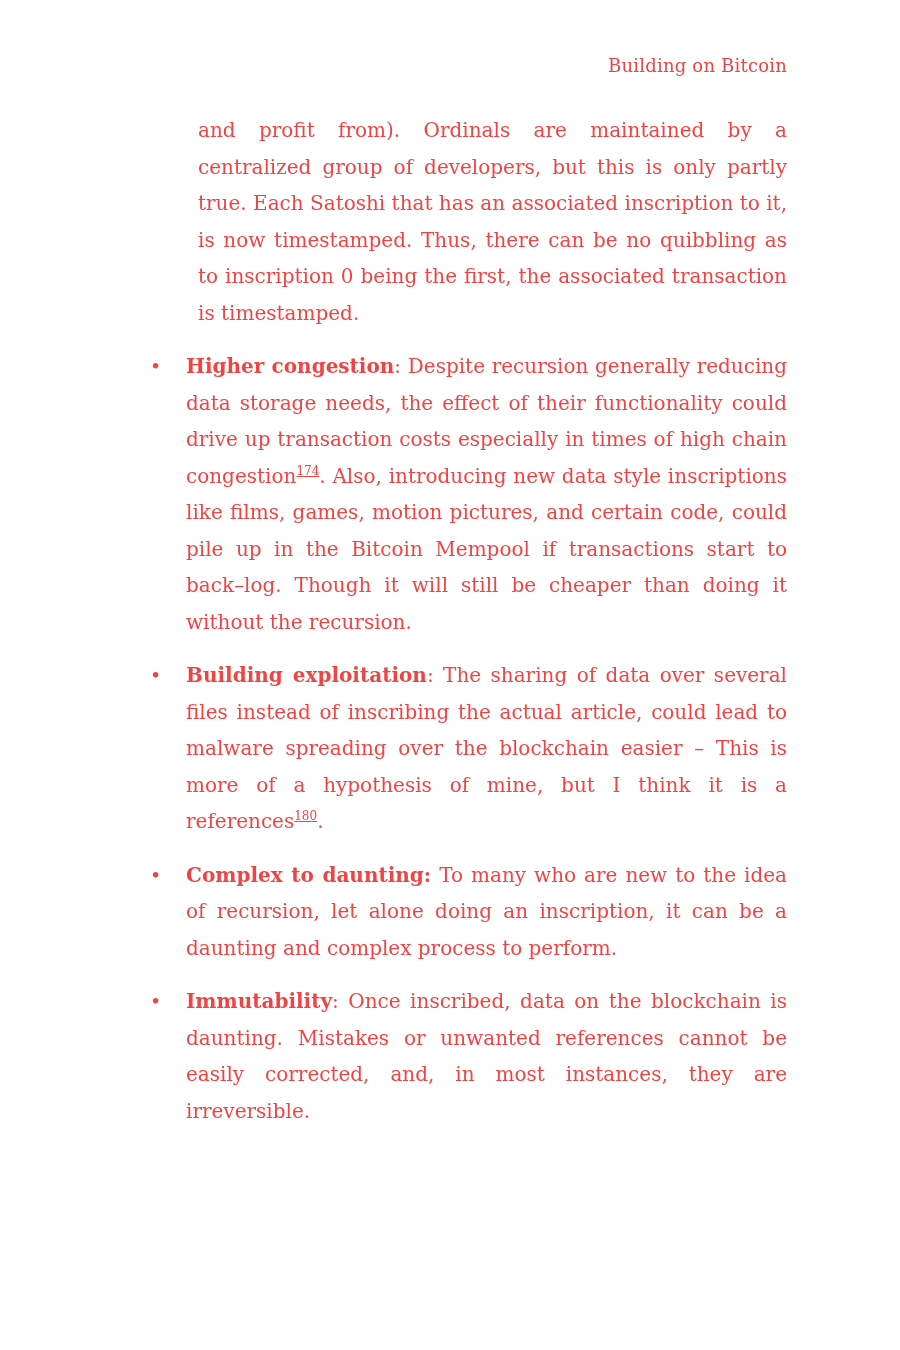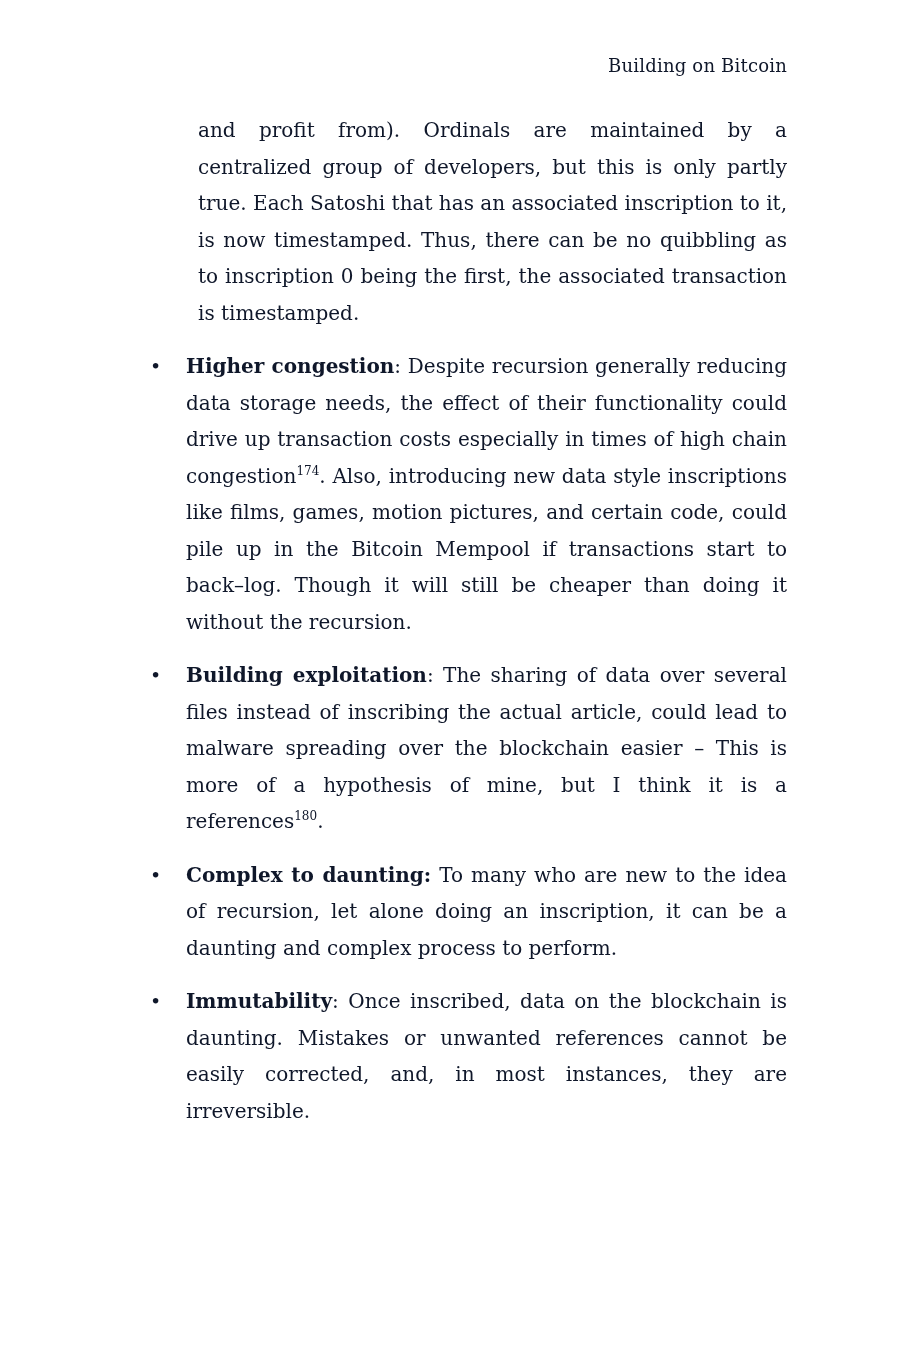--- a/index.html
+++ b/index.html
@@ -5,21 +5,21 @@
   html, body {
     margin: 0;
     padding: 0;
     background: #ffffff;
   }
   .page {
     position: relative;
     width: 900px;
     height: 1178px;
     background: #ffffff;
-    color: #0f172a;
+    color: #ef4444;
     font-family: "DejaVu Serif", "Liberation Serif", serif;
     overflow: hidden;
     box-sizing: border-box;
   }
   .running-head {
     position: absolute;
     top: 55px;
     left: 186px;
     right: 113px;
     text-align: right;
@@ -59,20 +59,21 @@
     text-align: left;
     font-size: 19px;
   }
   .bullet-label {
     font-weight: 700;
   }
   sup.footnote-ref {
     font-size: 12px;
     line-height: 0;
     vertical-align: super;
+    text-decoration: underline;
   }
   .page-number {
     position: absolute;
     top: 1238px;
     left: 186px;
     right: 113px;
     text-align: right;
     font-size: 22px;
     line-height: 22px;
   }

